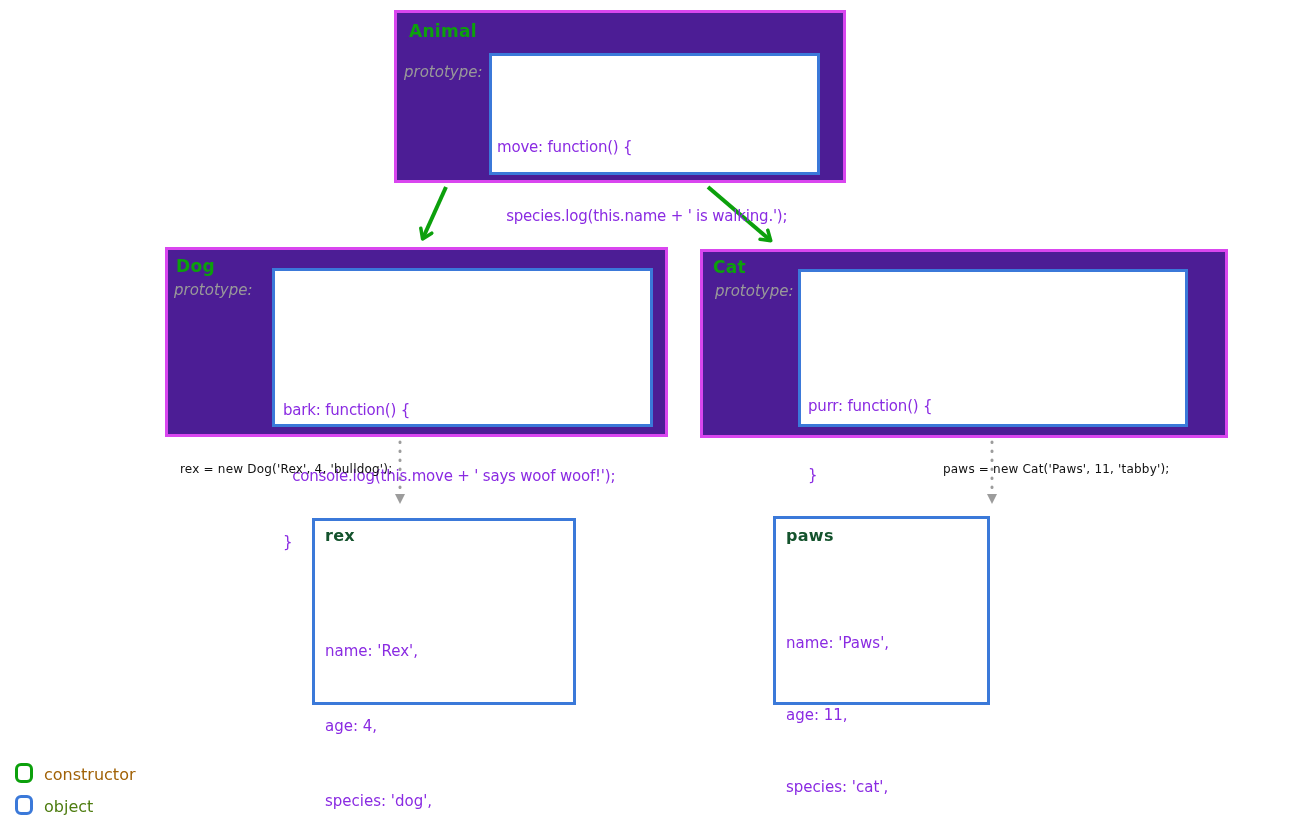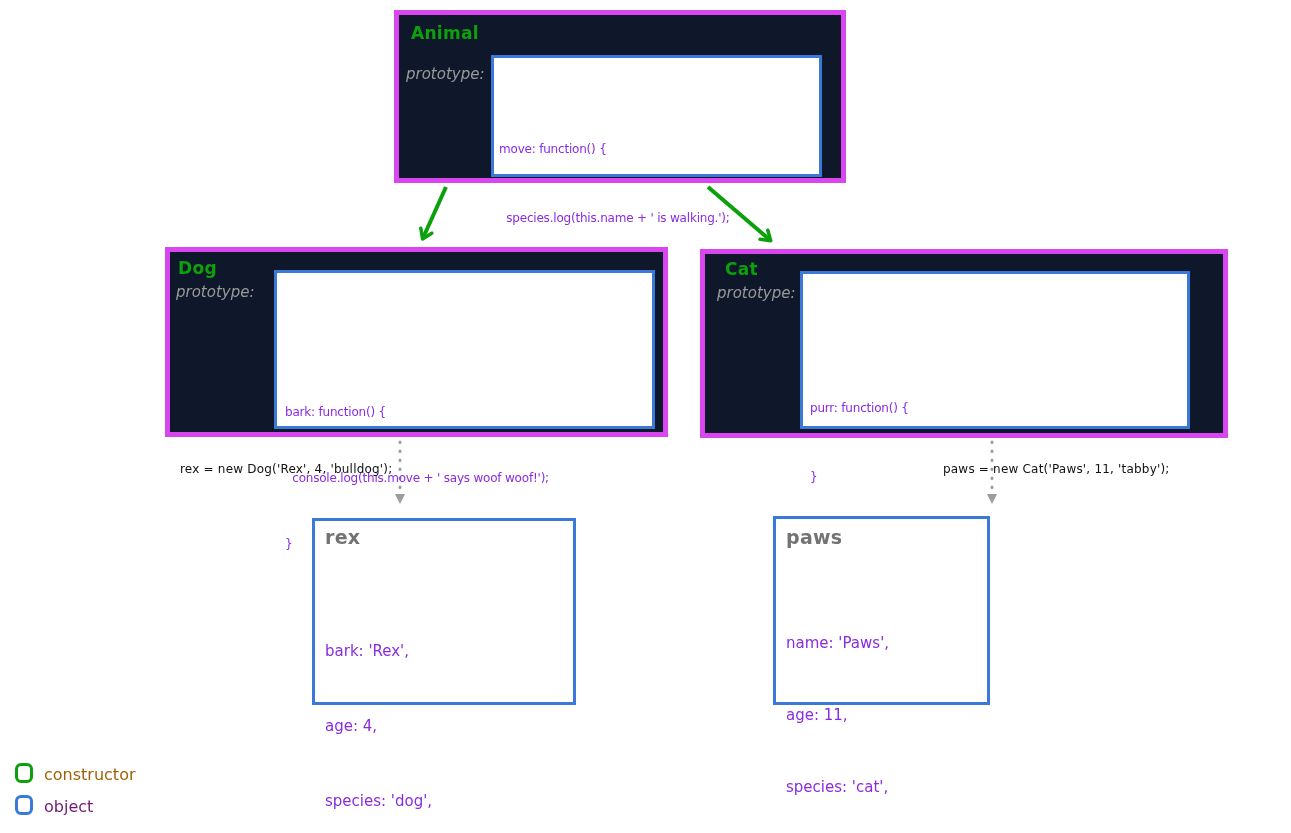--- a/index.html
+++ b/index.html
@@ -9,22 +9,22 @@
     width: 1291px;
     height: 833px;
     background: #ffffff;
     font-family: "DejaVu Sans", "Liberation Sans", sans-serif;
     overflow: hidden;
   }
 
   
   .ctor-box {
     position: absolute;
-    border: 5px solid #d946ef;
-    background: #0f172a;
+    border: 3px solid #d946ef;
+    background: #4c1d95;
     box-sizing: border-box;
   }
   .ctor-title {
     position: absolute;
     color: #0ca00c;
     font-size: 17px;
     font-weight: bold;
     letter-spacing: 0.3px;
     white-space: nowrap;
   }
@@ -38,37 +38,37 @@
   }
   .proto-box {
     position: absolute;
     border: 3px solid #3b79d9;
     background: #ffffff;
     box-sizing: content-box;
   }
   .code {
     position: absolute;
     color: #8a2be2;
-    font-size: 12px;
+    font-size: 15px;
     letter-spacing: -0.2px;
     white-space: pre;
   }
   .code > div { white-space: pre; }
 
   
   .obj-box {
     position: absolute;
     border: 3px solid #3b79d9;
     background: #ffffff;
     box-sizing: border-box;
   }
   .obj-title {
     position: absolute;
-    color: #737373;
-    font-size: 19px;
+    color: #14532d;
+    font-size: 16px;
     font-weight: bold;
     letter-spacing: 0.3px;
     white-space: nowrap;
   }
   .members {
     position: absolute;
     color: #8a2be2;
     font-size: 15px;
     white-space: pre;
   }
@@ -92,21 +92,21 @@
     box-sizing: border-box;
   }
   .legend-swatch.green { border: 3px solid #0ca00c; }
   .legend-swatch.blue  { border: 3px solid #3b79d9; }
   .legend-label {
     position: absolute;
     font-size: 16px;
     white-space: nowrap;
   }
   .legend-label.green { color: #a16207; }
-  .legend-label.blue  { color: #701a75; }
+  .legend-label.blue  { color: #4d7c0f; }
 
   svg.arrows {
     position: absolute;
     left: 0; top: 0;
     pointer-events: none;
   }
 </style>
 </head>
 <body>
 
@@ -145,37 +145,37 @@
     <div class="proto-box" style="left:104px; top:18px; width:375px; height:153px;">
       <div class="code" style="left:8px; top:84px; line-height:22px;">
         <div>bark: function() {</div>
         <div>  console.log(this.move + ' says woof woof!');</div>
         <div>}</div>
       </div>
     </div>
   </div>
 
   <div class="ctor-box" style="left:700px; top:249px; width:528px; height:189px;">
-    <div class="ctor-title" style="left:20px; top:5px;">Cat</div>
+    <div class="ctor-title" style="left:10px; top:5px;">Cat</div>
     <div class="proto-label" style="left:12px; top:30px;">prototype:</div>
     <div class="proto-box" style="left:95px; top:17px; width:384px; height:152px;">
       <div class="code" style="left:7px; top:77px; line-height:23px;">
         <div>purr: function() {</div>
         <div>}</div>
       </div>
     </div>
   </div>
 
   <div class="assignment" style="left:180px; top:462px;">rex = new Dog('Rex', 4, 'bulldog');</div>
   <div class="assignment" style="left:943px; top:462px;">paws = new Cat('Paws', 11, 'tabby');</div>
 
   <div class="obj-box" style="left:312px; top:518px; width:264px; height:187px;">
     <div class="obj-title" style="left:10px; top:5px;">rex</div>
     <div class="members" style="left:10px; top:68px; line-height:25px;">
-      <div>bark: 'Rex',</div>
+      <div>name: 'Rex',</div>
       <div>age: 4,</div>
       <div>species: 'dog',</div>
       
     </div>
   </div>
 
   <div class="obj-box" style="left:773px; top:516px; width:217px; height:189px;">
     <div class="obj-title" style="left:10px; top:7px;">paws</div>
     <div class="members" style="left:10px; top:64px; line-height:24px;">
       <div>name: 'Paws',</div>

